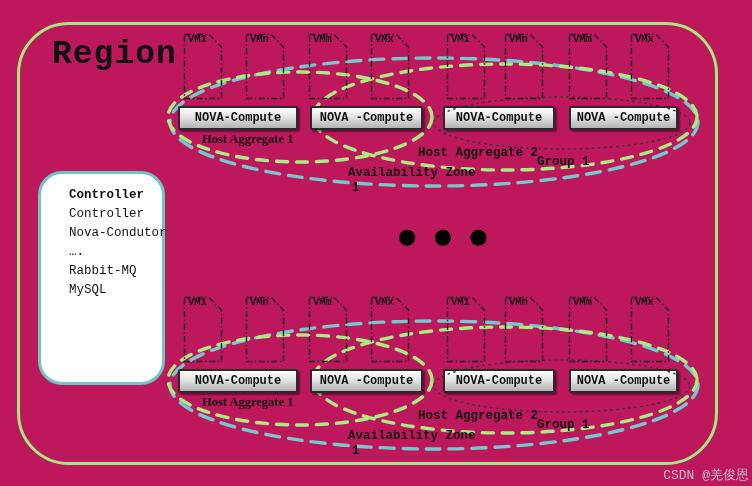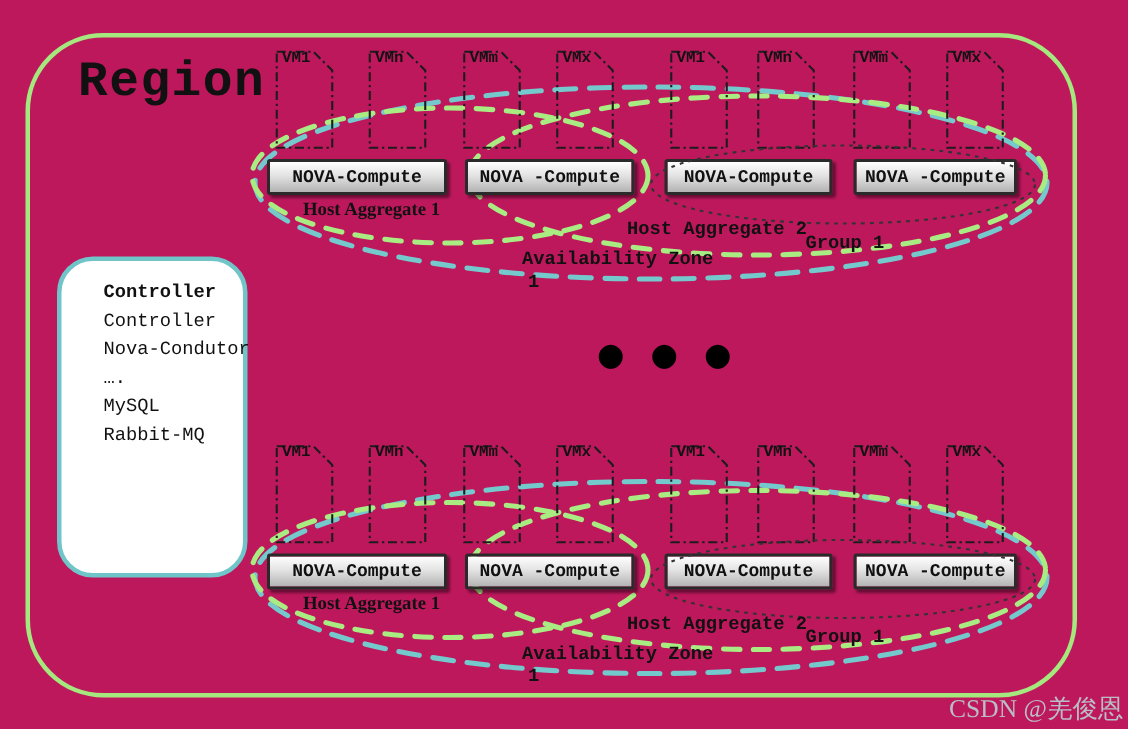--- a/index.html
+++ b/index.html
@@ -54,40 +54,40 @@
   .lbl{position:absolute;font-size:12.5px;font-weight:bold;white-space:nowrap;}
   .lbl.ha1{left:27px;top:102px;font-family:Liberation Serif, serif;}
   .lbl.ha2{left:243px;top:116px;}
   .lbl.grp{left:362px;top:100px;margin-top:25px;}
   .lbl.az{left:173px;top:136px;line-height:14.5px;}
   .lbl.az .az2{display:block;margin-left:4px;}
 
   .dots{position:absolute;left:398px;top:224px;font-family:"DejaVu Sans",sans-serif;
     font-size:21px;font-weight:bold;letter-spacing:5px;color:#000;}
 
-  .watermark{position:absolute;right:3px;bottom:2px;font-family:Liberation Serif, serif;
-    font-size:17px;color:var(--watermark);white-space:nowrap;}
+  .watermark{position:absolute;right:3px;bottom:2px;font-family:Liberation Mono, monospace;
+    font-size:13px;color:var(--watermark);white-space:nowrap;}
 </style>
 </head>
 <body>
 
 <div id="stage">
 
   <div class="frame"></div>
 
   <div class="region-title">Region</div>
 
   <div class="controller">
     <div>
         <div class="ctl-line bold">Controller</div>
         <div class="ctl-line">Controller</div>
         <div class="ctl-line">Nova-Condutor</div>
         <div class="ctl-line">….</div>
+        <div class="ctl-line">Rabbit-MQ</div>
         <div class="ctl-line">MySQL</div>
-        <div class="ctl-line">Rabbit-MQ</div>
       </div>
   </div>
 
   <div class="cluster top">
   <svg class="ellipses" viewBox="0 0 580 196">
     <ellipse class="el-az" cx="284" cy="100" rx="264" ry="64"></ellipse>
     <ellipse class="el-ha" cx="150" cy="95" rx="132" ry="45"></ellipse>
     <ellipse class="el-ha" cx="355" cy="95" rx="192" ry="53"></ellipse>
   </svg>
   <div class="vm-row">

